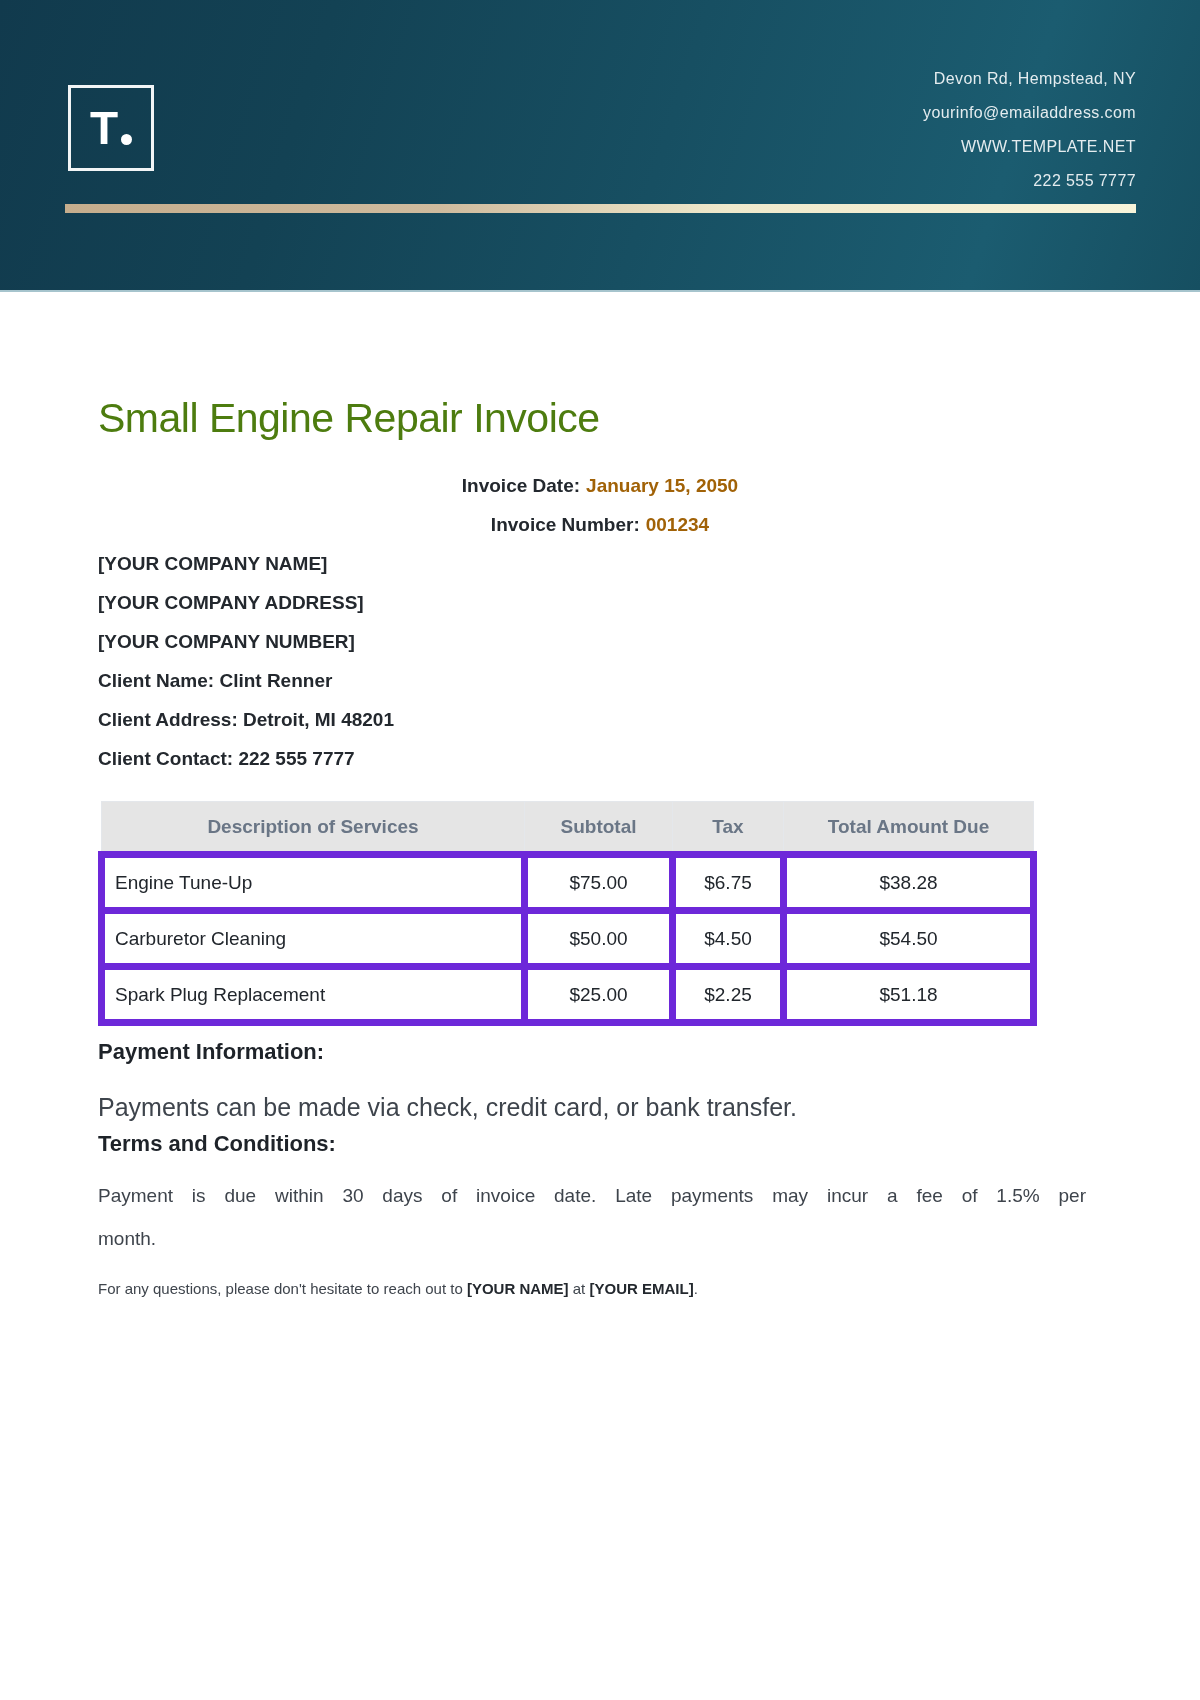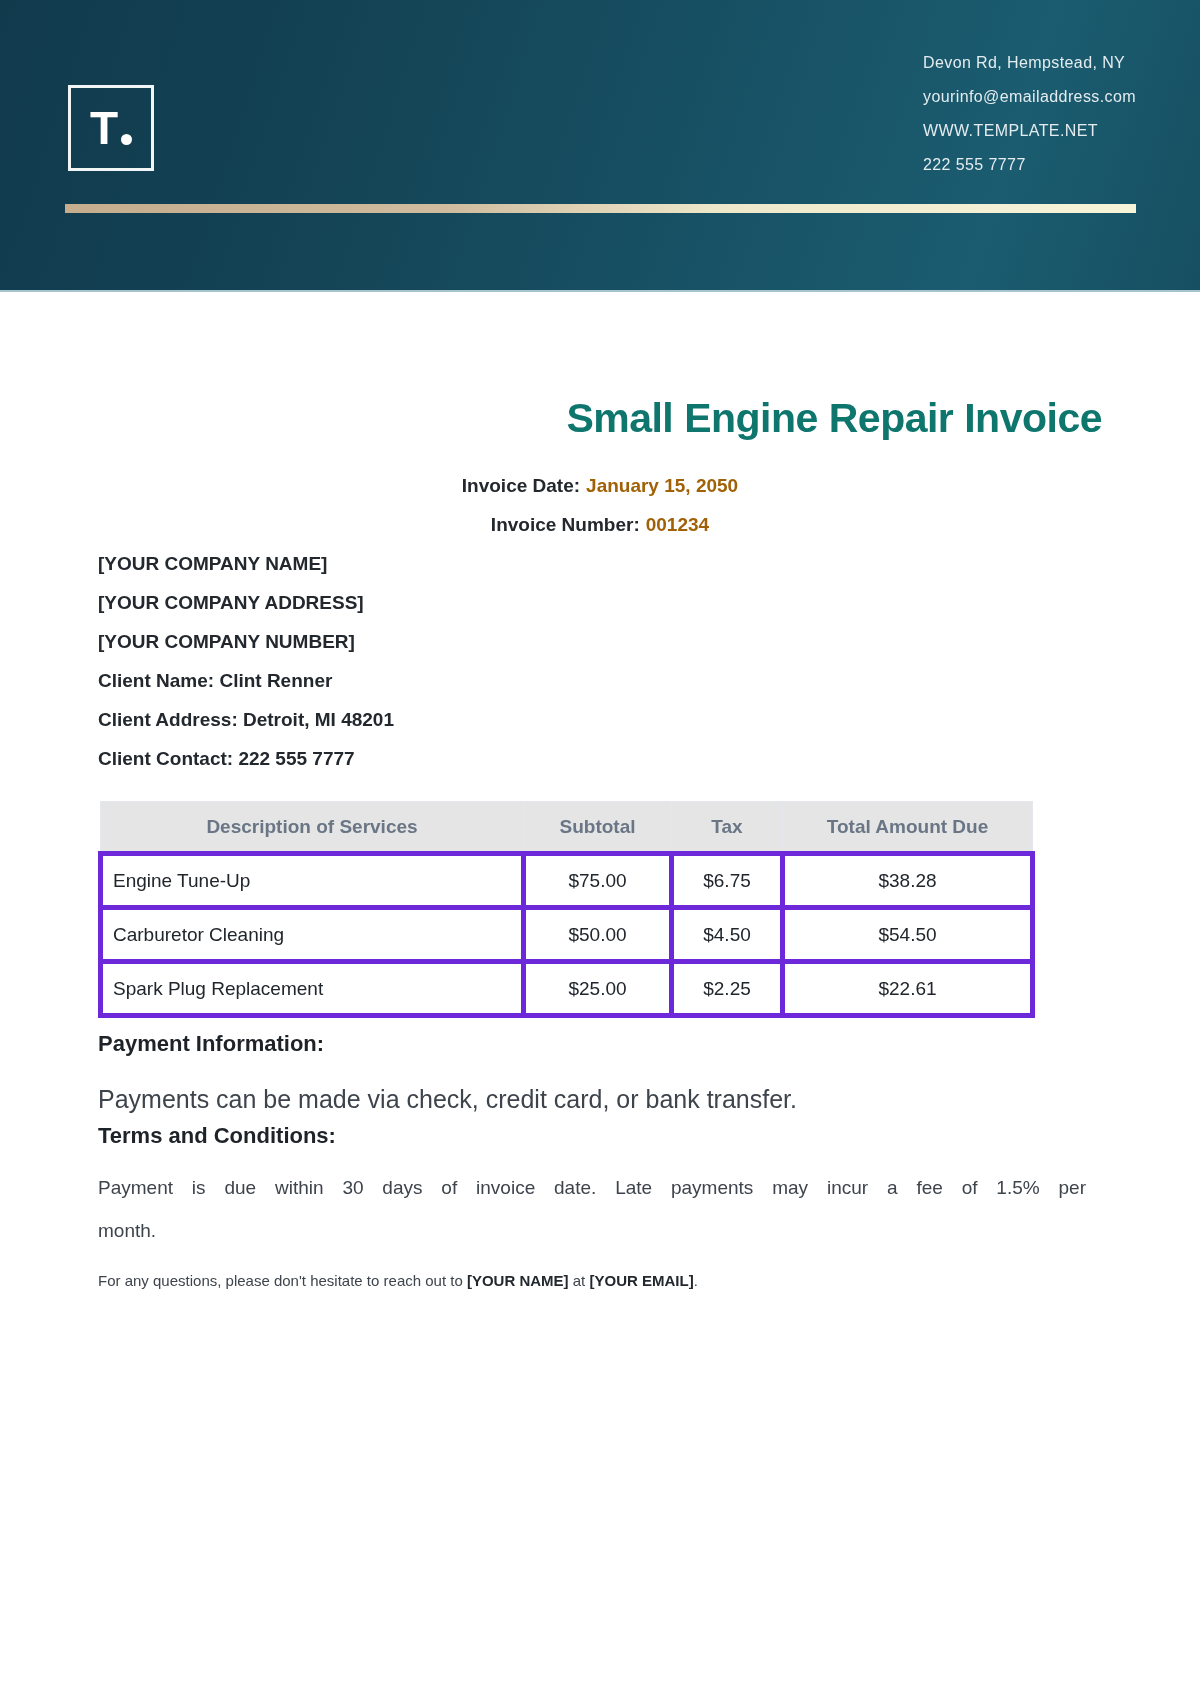--- a/index.html
+++ b/index.html
@@ -16,52 +16,52 @@
   }
   .logo {
     position:absolute; left:68px; top:85px; width:80px; height:80px;
     border:3px solid rgba(255,255,255,0.95);
     display:flex; align-items:center; justify-content:center;
   }
   .logo-inner { display:flex; align-items:flex-end; }
   .logo-letter { color:#ffffff; font-size:46px; font-weight:bold; line-height:44px; }
   .logo-dot { width:11px; height:11px; border-radius:50%; background:#ffffff; margin:0 0 5px 3px; }
   .contact {
-    position:absolute; top:46px; right:64px; text-align:left;
+    position:absolute; top:62px; right:64px; text-align:right;
     color:#e4ecef; font-size:16px; line-height:34px; letter-spacing:0.4px;
   }
   .accent-line {
     position:absolute; left:65px; top:204px; width:1071px; height:9px;
     background:linear-gradient(90deg,#c5ad8d 0%,#cfbb9e 35%,#efe9cc 62%,#f7f4da 100%);
   }
 
   
   .content { padding:0 98px; }
   .title {
-    margin:102px 0 0 0; text-align:right;
-    font-size:41px; line-height:48px; font-weight:bold; color:#0f766e; letter-spacing:-0.5px;
+    margin:102px 0 0 0; text-align:left;
+    font-size:41px; line-height:48px; font-weight:normal; color:#4d7c0f; letter-spacing:-0.5px;
   }
   .meta-block { margin-top:24px; font-size:19px; line-height:39px; color:#23282e; }
   .meta-line { text-align:center; }
   .b { font-weight:bold; }
   .meta-label { font-weight:bold; margin-right:6px; }
   .meta-value { font-weight:bold; color:#a16207; }
   .info-line { font-weight:bold; text-align:left; }
 
   
   table.services {
     margin-top:23px; border-collapse:collapse; width:932px;
     font-size:19px; table-layout:fixed;
   }
   table.services th {
     background:#e5e5e5; color:#6a7686; font-weight:bold;
     height:49px; border:1px solid #e4e7eb; text-align:center; padding:0;
   }
   table.services td {
-    height:49px; border:5px solid #6d28d9; color:#21262c;
+    height:49px; border:7px solid #6d28d9; color:#21262c;
     text-align:center; padding:0; background:#ffffff;
   }
   table.services td.desc { text-align:left; padding-left:10px; }
 
   
   .section-heading {
     margin:12px 0 0 0; font-size:22px; line-height:28px; font-weight:bold; color:#1e2329;
   }
   .para { margin:28px 0 0 0; font-size:25px; line-height:26px; color:#3e444c; }
   .heading-terms { margin-top:10px; }
@@ -135,21 +135,21 @@
         <tr>
           <td class="desc">Carburetor Cleaning</td>
           <td>$50.00</td>
           <td>$4.50</td>
           <td>$54.50</td>
         </tr>
         <tr>
           <td class="desc">Spark Plug Replacement</td>
           <td>$25.00</td>
           <td>$2.25</td>
-          <td>$22.61</td>
+          <td>$51.18</td>
         </tr>
       </tbody>
     </table>
 
     <h2 class="section-heading">Payment Information:</h2>
     <p class="para">Payments can be made via check, credit card, or bank transfer.</p>
 
     <h2 class="section-heading heading-terms">Terms and Conditions:</h2>
     <div class="terms-para">
       <div class="terms-line1">Payment is due within 30 days of invoice date. Late payments may incur a fee of 1.5% per</div>

